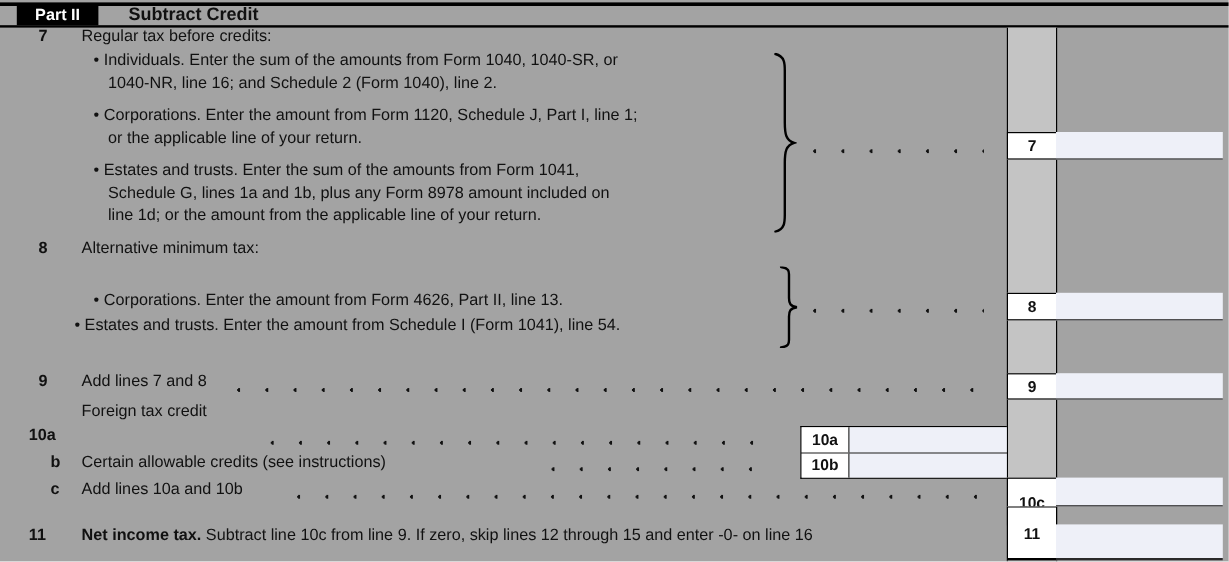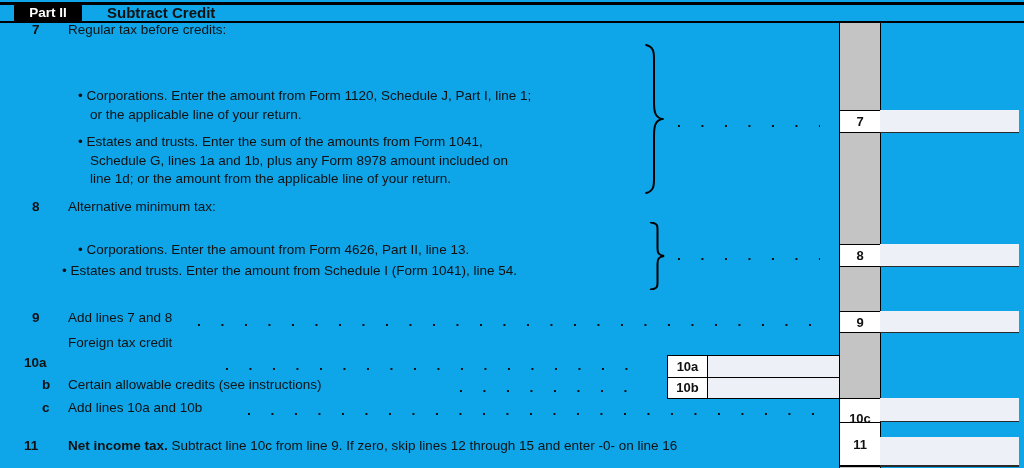--- a/index.html
+++ b/index.html
@@ -1,16 +1,16 @@
 <!DOCTYPE html>
 <html><head>
 <meta charset="utf-8">
 <style>
   html,body{margin:0;padding:0;background:#fff;}
-  .form{position:relative;width:1024px;height:468px;background:#0ea5e9;overflow:hidden;
+  .form{position:relative;width:1024px;height:468px;background:#a3a3a3;overflow:hidden;
         font-family:"Liberation Sans",sans-serif;font-size:13.5px;color:#111;}
   .abs{position:absolute;}
   .nowrap{white-space:nowrap;}
 
   
   #rule-top{left:0;top:2px;width:1024px;height:2.5px;background:#000;}
   #rule-head{left:0;top:21px;width:1024px;height:2px;background:#000;}
   #partbox{left:14px;top:3px;width:68px;height:18px;background:#000;color:#fff;
            font-weight:bold;font-size:13.5px;display:flex;align-items:center;justify-content:center;}
   #headtitle{left:107px;top:4px;font-weight:bold;font-size:15px;}
@@ -110,20 +110,24 @@
 
   <div class="abs lineno" id="no7">7</div>
   <div class="abs lineno" id="no8">8</div>
   <div class="abs lineno" id="no9">9</div>
   <div class="abs lineno" id="no10a">10a</div>
   <div class="abs lineno" id="no10b">b</div>
   <div class="abs lineno" id="no10c">c</div>
   <div class="abs lineno" id="no11">11</div>
 
   <div class="abs lbl nowrap" id="lbl7">Regular tax before credits:</div>
+  <div class="abs par" id="p70">
+      <div>• Individuals. Enter the sum of the amounts from Form 1040, 1040-SR, or</div>
+      <div>1040-NR, line 16; and Schedule 2 (Form 1040), line 2.</div>
+    </div>
   <div class="abs par" id="p71">
       <div>• Corporations. Enter the amount from Form 1120, Schedule J, Part I, line 1;</div>
       <div>or the applicable line of your return.</div>
     </div>
   <div class="abs par" id="p72">
       <div>• Estates and trusts. Enter the sum of the amounts from Form 1041,</div>
       <div>Schedule G, lines 1a and 1b, plus any Form 8978 amount included on</div>
       <div>line 1d; or the amount from the applicable line of your return.</div>
     </div>
 

